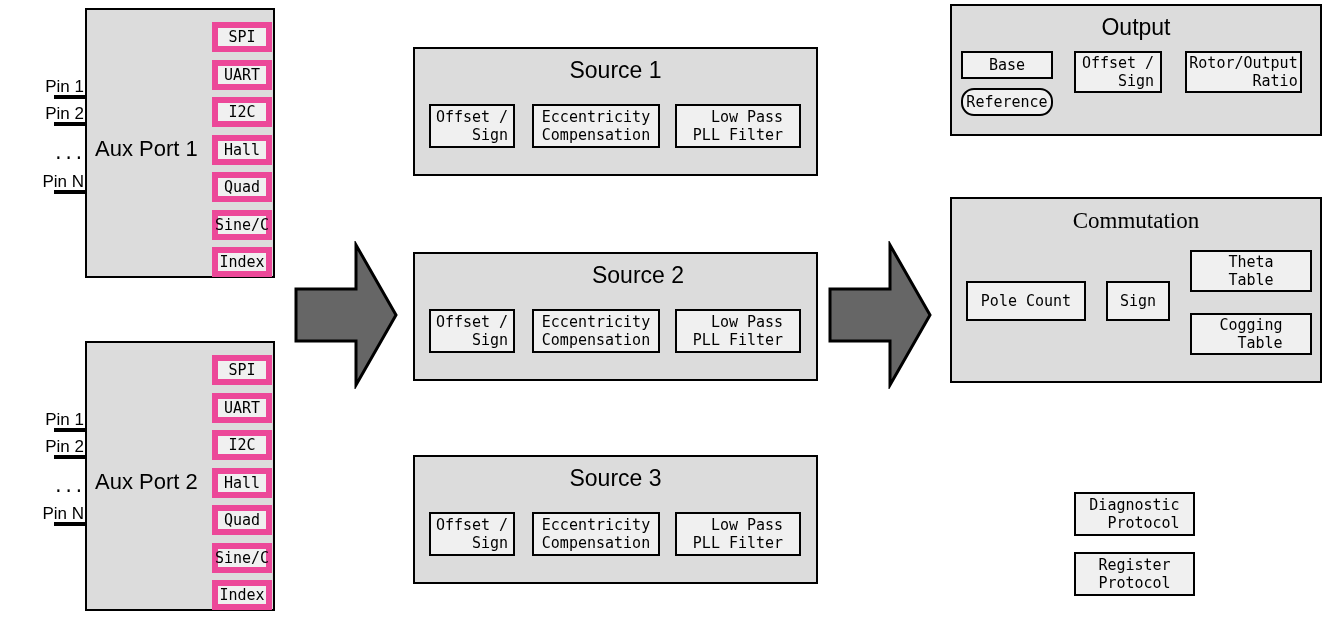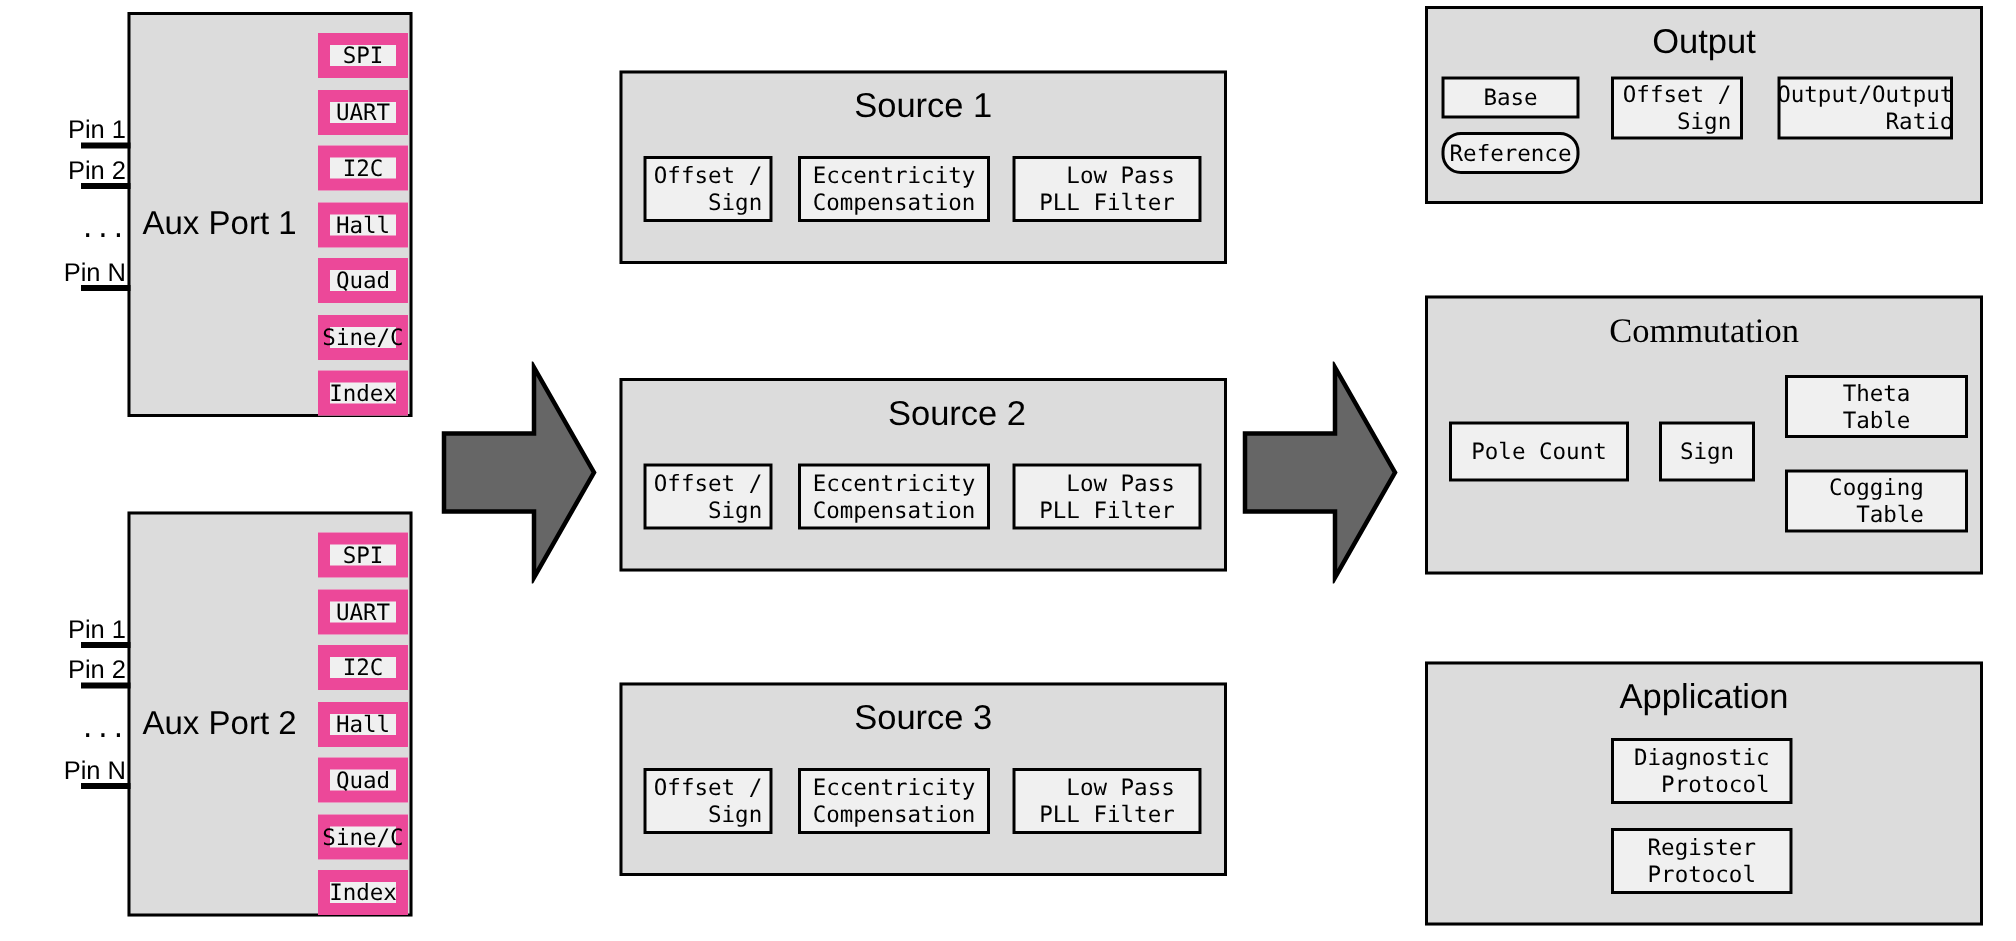--- a/index.html
+++ b/index.html
@@ -67,21 +67,21 @@
     font-size: 22px;
     line-height: 26px;
     white-space: nowrap;
     color: #000000;
   }
   .proto {
     position: absolute;
     width: 60px;
     height: 30px;
     background: #f0f0f0;
-    border: 8px solid #ec4899;
+    border: 6px solid #ec4899;
     box-sizing: border-box;
     display: flex;
     align-items: center;
     justify-content: center;
     font-family: "DejaVu Sans Mono", monospace;
     font-size: 15px;
     line-height: 17px;
     color: #000000;
     white-space: pre;
   }
@@ -212,34 +212,31 @@
   <div class="box" style="left:675px; top:512px; width:126px; height:44px;">Low Pass
 PLL Filter</div>
 
   <div class="panel" style="left:950px; top:4px; width:372px; height:132px;">
     <div class="panel-title" style="top:8px;">Output</div>
   </div>
   <div class="box" style="left:961px; top:51px; width:92px; height:28px;">Base</div>
   <div class="box" style="left:961px; top:88px; width:92px; height:28px;border-radius:13px;">Reference</div>
   <div class="box" style="left:1074px; top:51px; width:88px; height:42px;">Offset /
 Sign</div>
-  <div class="box" style="left:1185px; top:51px; width:117px; height:42px;">Output/Output
+  <div class="box" style="left:1185px; top:51px; width:117px; height:42px;">Rotor/Output
 Ratio</div>
 
   <div class="panel" style="left:950px; top:197px; width:372px; height:186px;">
     <div class="panel-title" style="top:8px;font-family:Liberation Serif, serif;">Commutation</div>
   </div>
   <div class="box" style="left:966px; top:281px; width:120px; height:40px;">Pole Count</div>
   <div class="box" style="left:1106px; top:281px; width:64px; height:40px;">Sign</div>
   <div class="box" style="left:1190px; top:250px; width:122px; height:42px;">Theta
 Table</div>
   <div class="box" style="left:1190px; top:313px; width:122px; height:42px;">Cogging
 Table</div>
 
-  <div class="panel" style="left:950px; top:441px; width:372px; height:176px;">
-    <div class="panel-title" style="top:8px;">Application</div>
-  </div>
   <div class="box" style="left:1074px; top:492px; width:121px; height:44px;">Diagnostic
 Protocol</div>
   <div class="box" style="left:1074px; top:552px; width:121px; height:44px;">Register
 Protocol</div>
 
 </div>
 
 </body></html>

